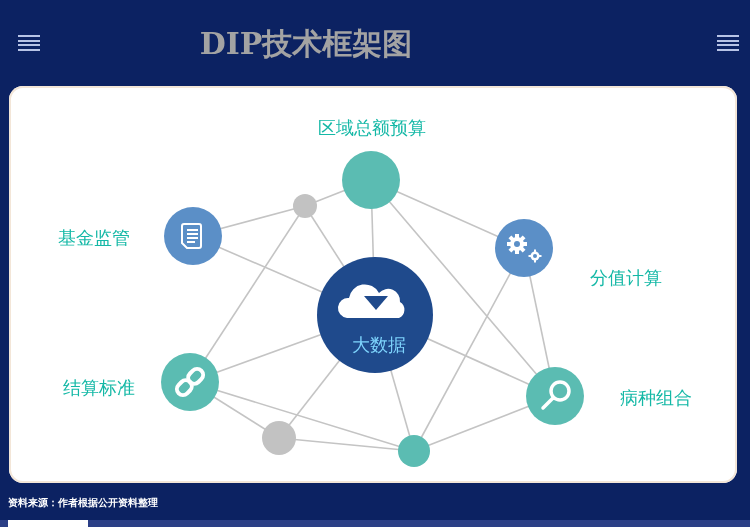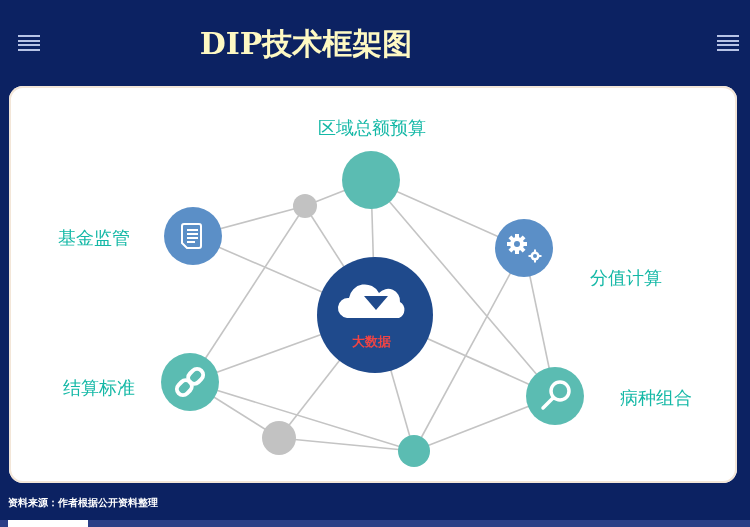--- a/index.html
+++ b/index.html
@@ -2,21 +2,21 @@
 <html><head>
 <meta charset="utf-8">
 <style>
   html, body { margin:0; padding:0; }
   body { width:750px; height:527px; background:#0c2262; position:relative; overflow:hidden; font-family:"DejaVu Sans", sans-serif; }
   .header { position:absolute; left:0; top:0; width:750px; height:88px; }
   .menu-icon { position:absolute; top:35px; width:22px; height:16px; display:flex; flex-direction:column; justify-content:space-between; cursor:pointer; }
   .menu-icon span { display:block; height:2px; background:#b8c4e6; }
   .menu-left { left:18px; }
   .menu-right { left:717px; }
-  .title { position:absolute; left:0; width:612px; top:24px; text-align:center; color:#fef9c3; font-family:"DejaVu Serif", serif; font-weight:bold; font-size:30px; letter-spacing:0px; }
+  .title { position:absolute; left:0; width:612px; top:24px; text-align:center; color:#a3a3a3; font-family:"DejaVu Serif", serif; font-weight:bold; font-size:30px; letter-spacing:0px; }
   .card { position:absolute; left:9px; top:86px; width:728px; height:397px; background:#ffffff; border-radius:14px; box-shadow: inset 0 0 0 2px #f3e6d8; }
   .diagram { position:absolute; left:0; top:0; width:750px; height:527px; }
   .label { position:absolute; color:#14b8a6; font-size:18px; white-space:nowrap; }
   .footer { position:absolute; left:8px; top:496px; color:#ffffff; font-size:10px; font-weight:bold; }
   .bottom-strip { position:absolute; left:0; top:520px; width:750px; height:7px; background:#2b3f86; }
   .bottom-strip-tab { position:absolute; left:8px; top:520px; width:80px; height:7px; background:#ffffff; }
 </style>
 </head>
 <body>
 
@@ -111,21 +111,21 @@
 
   <g>
     <circle cx="375" cy="315" r="58" fill="#1f4a8c"></circle>
     <g>
       <path d="M347 318 a10 10 0 0 1 2 -20 a16 16 0 0 1 30 -5 a12 12 0 0 1 21 9 a9 9 0 0 1 -1 16 z" fill="#ffffff"></path>
       <polygon points="364,296 388,296 376,310" fill="#1f4a8c"></polygon>
     </g>
   </g>
 </svg>
 
-<div class="label" style="left:352px; top:333px; color:#ef4444; font-size:13px; font-weight:bold;">大数据</div>
+<div class="label" style="left:352px; top:333px; color:#7dd3fc; font-size:18px; font-weight:normal;">大数据</div>
 <div class="label" style="left:318px; top:116px;">区域总额预算</div>
 <div class="label" style="left:58px; top:226px;">基金监管</div>
 <div class="label" style="left:590px; top:238px;margin-top:28px;">分值计算</div>
 <div class="label" style="left:63px; top:376px;">结算标准</div>
 <div class="label" style="left:620px; top:386px;">病种组合</div>
 
 <div class="footer">资料来源：作者根据公开资料整理</div>
 <div class="bottom-strip"></div>
 <div class="bottom-strip-tab"></div>
 

